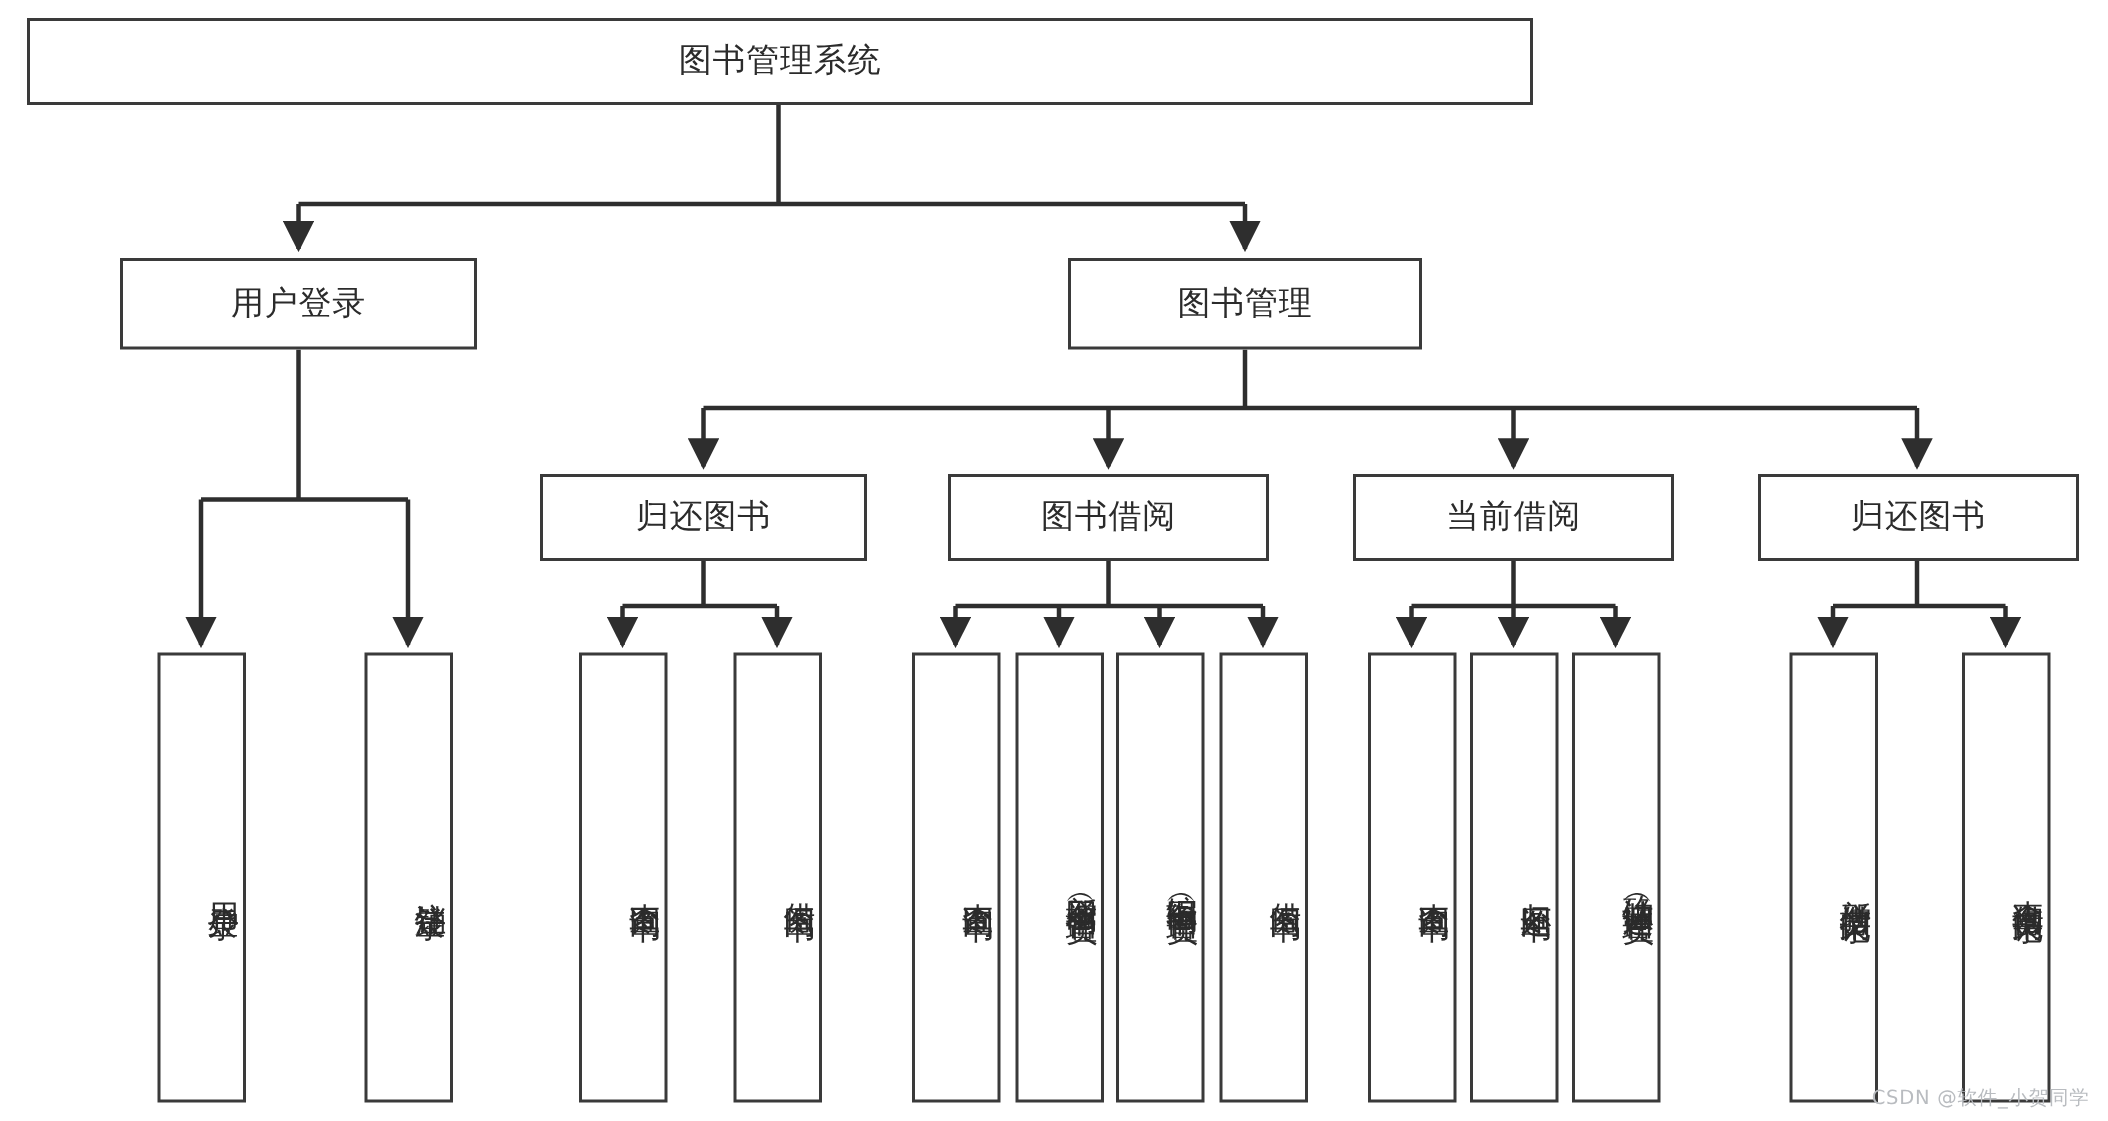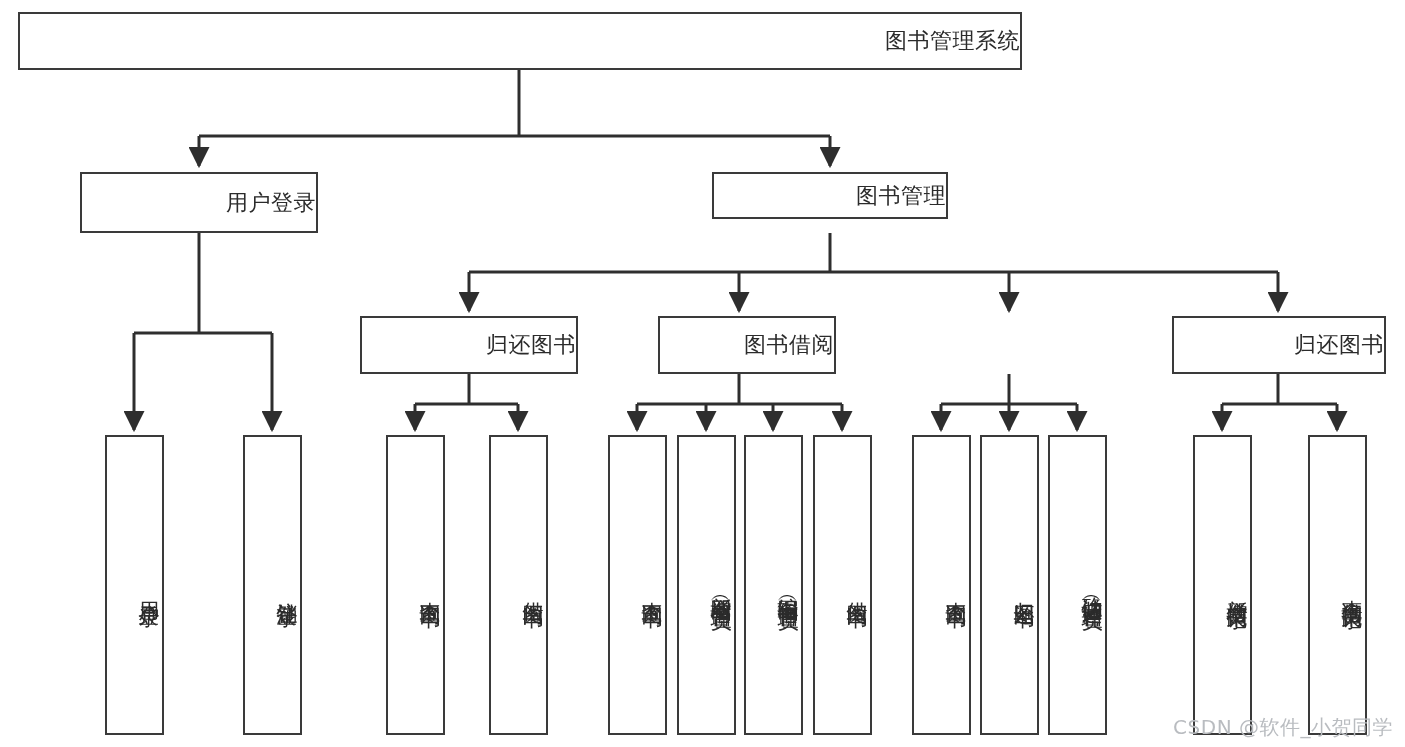--- a/index.html
+++ b/index.html
@@ -26,21 +26,21 @@
     height: 747px;
     pointer-events: none;
   }
   .node {
     position: absolute;
     box-sizing: border-box;
     background: #ffffff;
     border: 2.5px solid #3a3a3a;
     display: flex;
     align-items: center;
-    justify-content: flex-end;
+    justify-content: center;
     text-align: center;
     color: #2b2b2b;
     z-index: 2;
   }
   .node-h {
     font-size: 22px;
     line-height: 1.15;
     letter-spacing: 0.5px;
     white-space: nowrap;
   }
@@ -55,21 +55,21 @@
     padding-top: 8px;
   }
   .node-v .vlabel {
     writing-mode: vertical-rl;
     text-orientation: upright;
   }
   .watermark {
     position: absolute;
     right: 12px;
     bottom: 6px;
-    font-size: 20px;
+    font-size: 13px;
     color: #b9bcc0;
     letter-spacing: 0.5px;
     z-index: 5;
     white-space: nowrap;
     font-family: "DejaVu Sans", "Liberation Sans", sans-serif;
   }
 </style>
 </head>
 <body>
 
@@ -126,29 +126,32 @@
     </g>
   </svg>
 
   <div class="node node-h" style="left:18px; top:12px; width:1004px; height:58px;">
     <span>图书管理系统</span>
   </div>
 
   <div class="node node-h" style="left:80px; top:172px; width:238px; height:61px;">
     <span>用户登录</span>
   </div>
-  <div class="node node-h" style="left:712px; top:172px; width:236px; height:47px;">
+  <div class="node node-h" style="left:712px; top:172px; width:236px; height:61px;">
     <span>图书管理</span>
   </div>
 
   <div class="node node-h" style="left:360px; top:316px; width:218px; height:58px;">
     <span>归还图书</span>
   </div>
-  <div class="node node-h" style="left:632px; top:316px; width:178px; height:58px;margin-left:26px;">
+  <div class="node node-h" style="left:632px; top:316px; width:214px; height:58px;">
     <span>图书借阅</span>
+  </div>
+  <div class="node node-h" style="left:902px; top:316px; width:214px; height:58px;">
+    <span>当前借阅</span>
   </div>
   <div class="node node-h" style="left:1172px; top:316px; width:214px; height:58px;">
     <span>归还图书</span>
   </div>
 
   <div class="node node-v" style="left:105px; top:435px; width:59px; height:300px;">
     <span class="vlabel">用户登录</span>
   </div>
   <div class="node node-v" style="left:243px; top:435px; width:59px; height:300px;">
     <span class="vlabel">注销登录</span>

